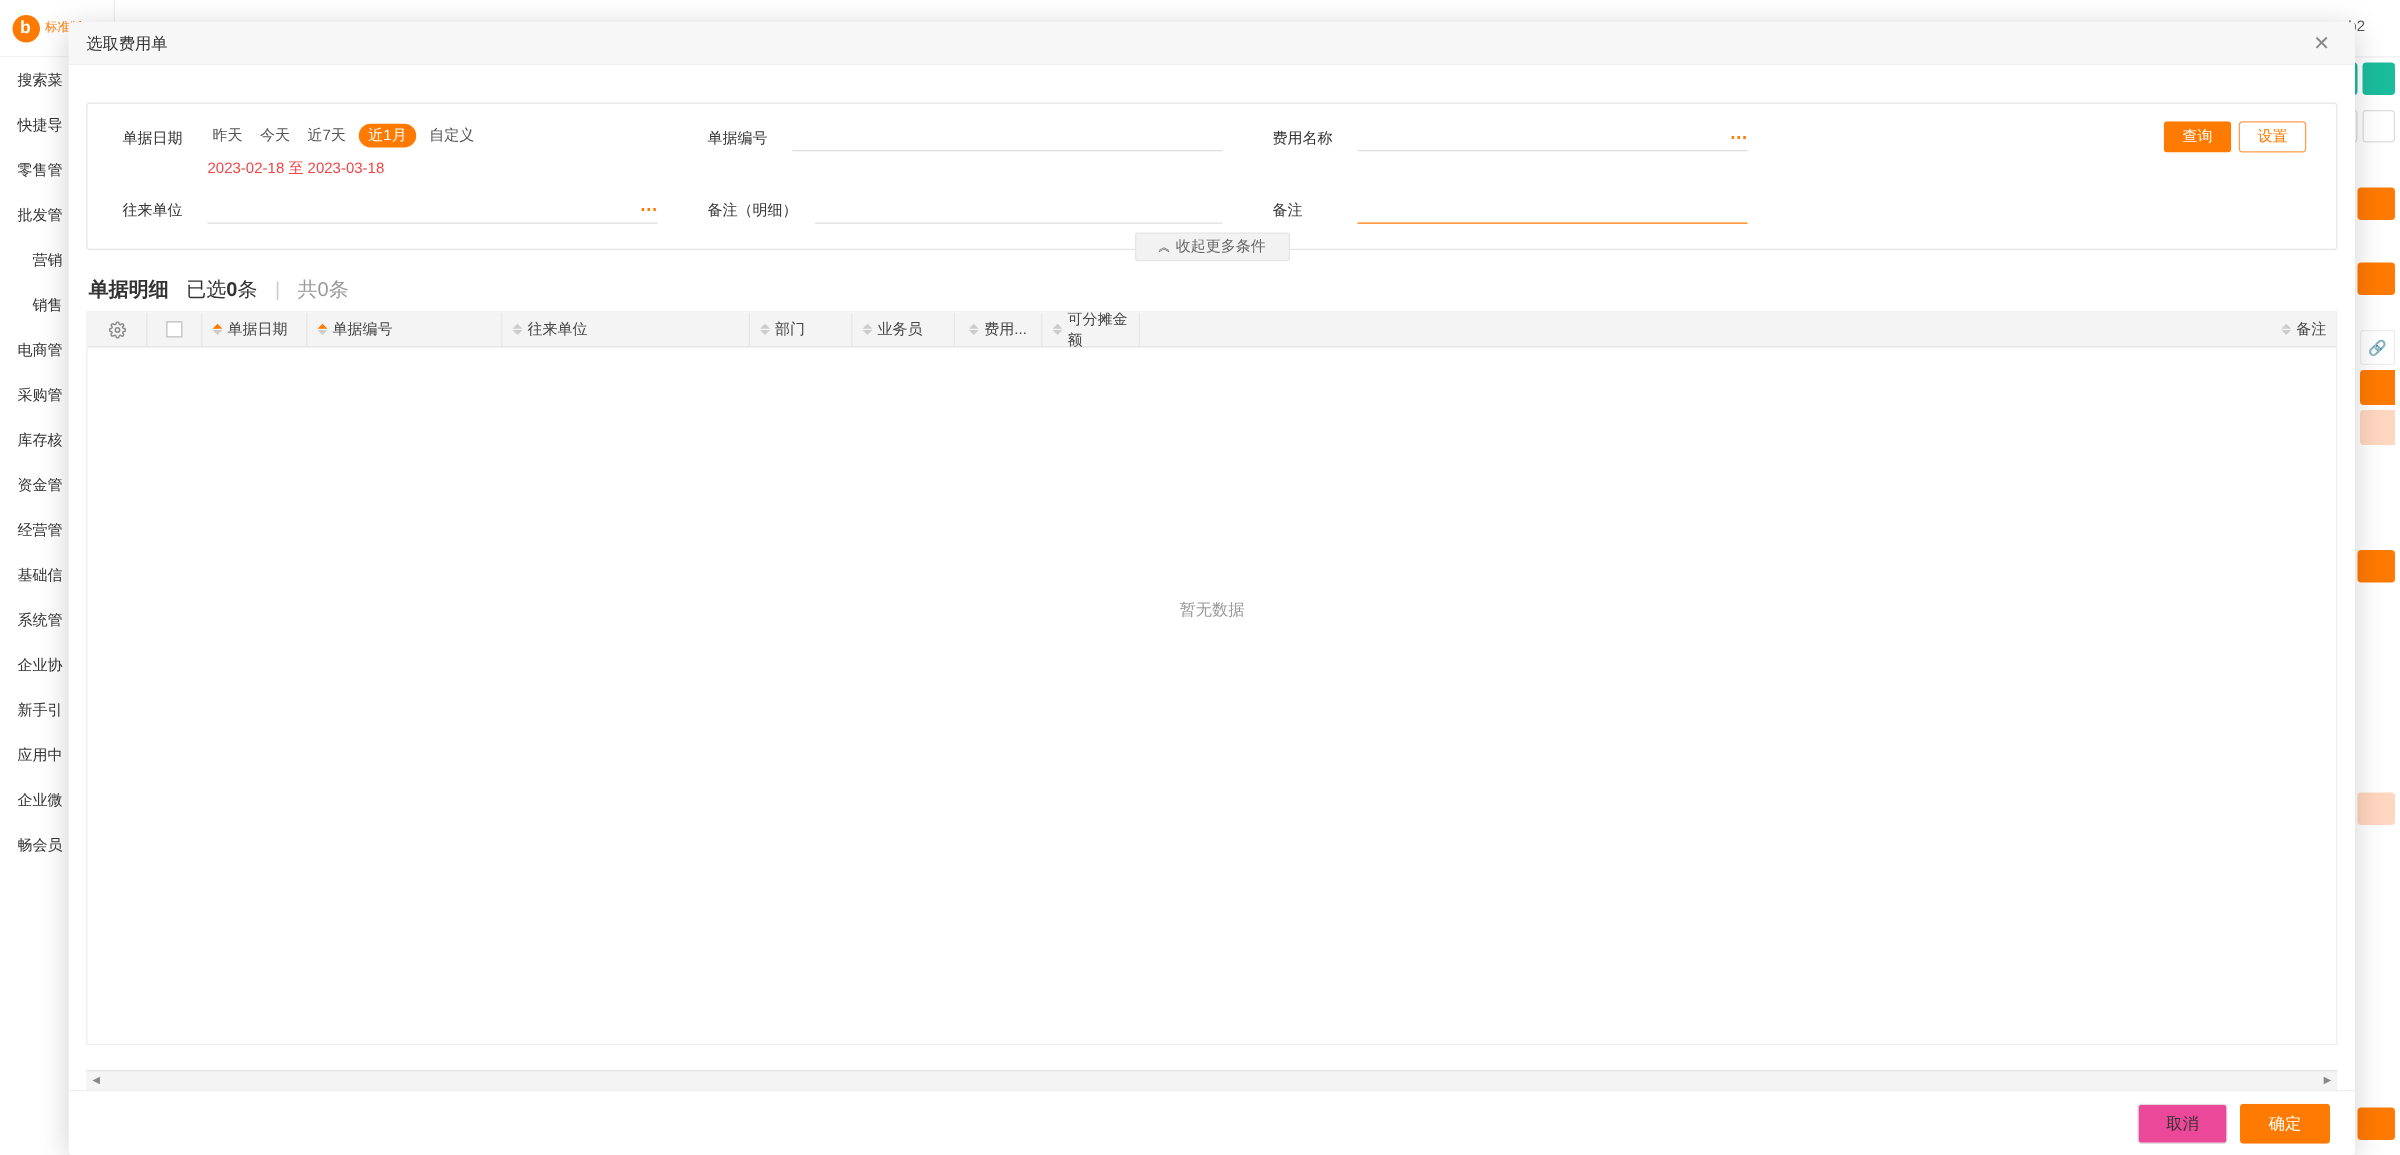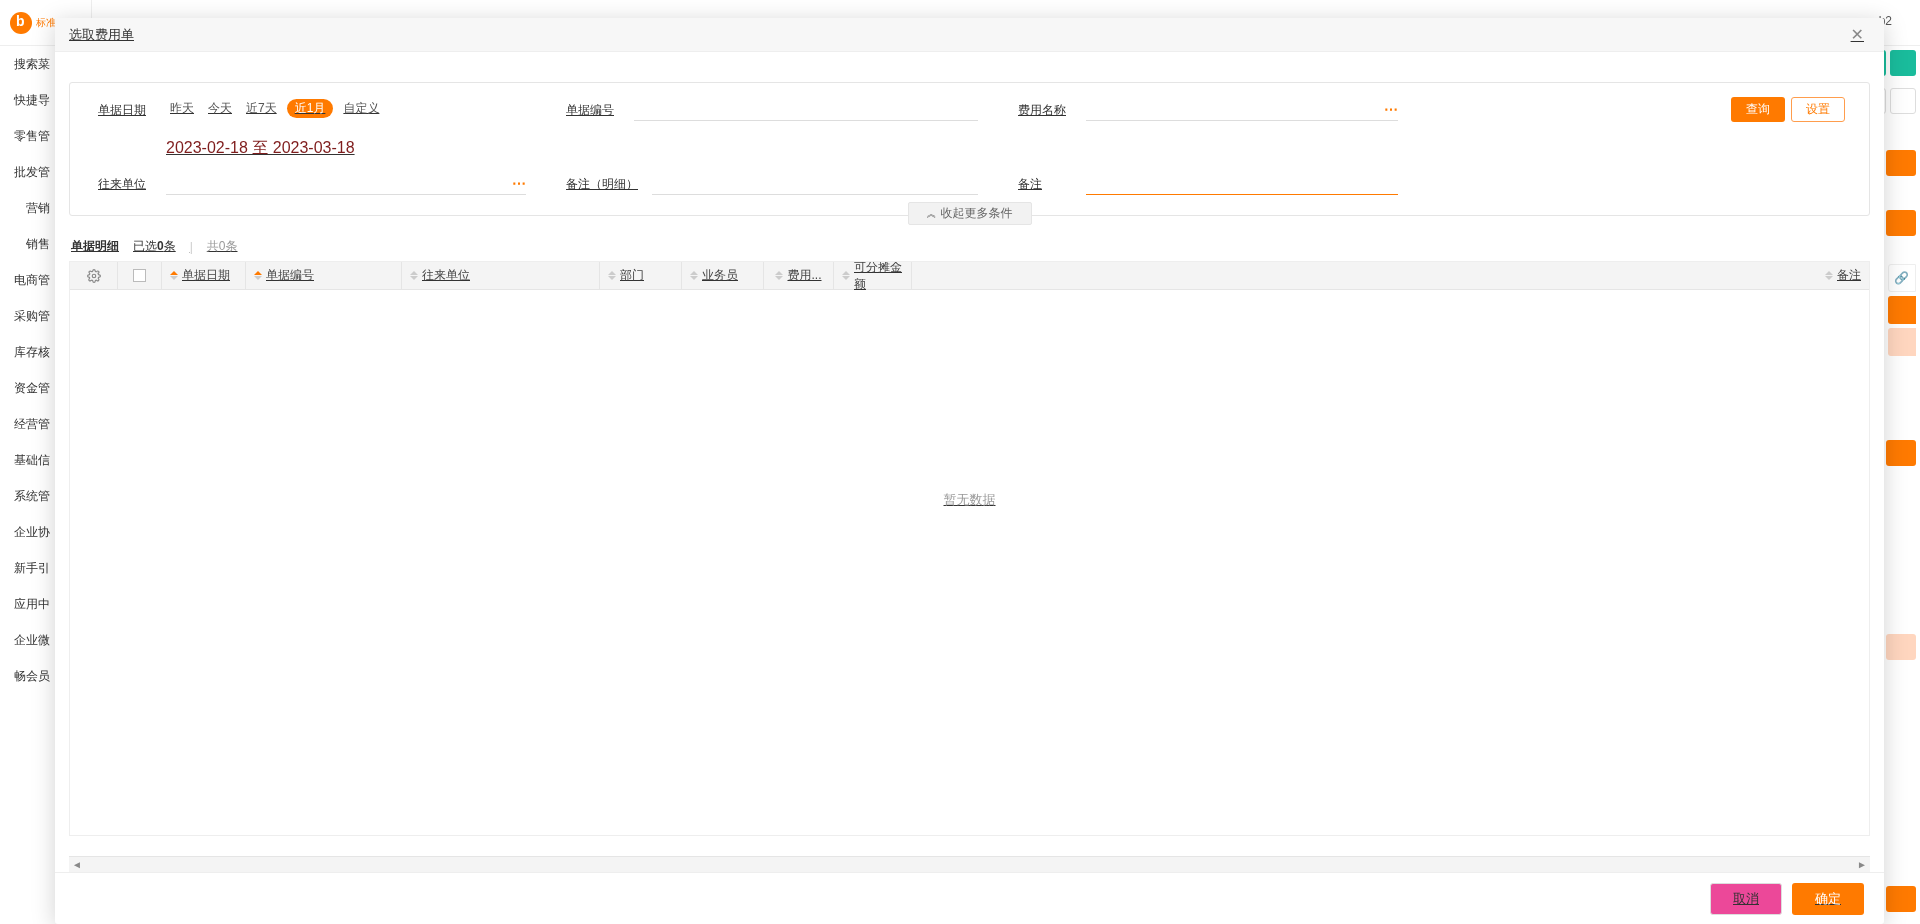--- a/index.html
+++ b/index.html
@@ -42,21 +42,20 @@
     position: absolute;
     top: 18px;
     left: 55px;
     right: 36px;
     bottom: 0;
     background: #fff;
     border-radius: 3px;
     box-shadow: 0 4px 24px rgba(0,0,0,0.18);
     display: flex;
     flex-direction: column;
-    text-decoration: underline;
   }
   .modal-header {
     height: 34px;
     background: #f7f7f7;
     border-bottom: 1px solid #eee;
     display: flex;
     align-items: center;
     padding: 0 14px;
     justify-content: space-between;
     border-radius: 3px 3px 0 0;
@@ -82,21 +81,21 @@
     align-items: flex-start;
     gap: 40px;
     margin-bottom: 14px;
   }
   .filter-item { display: flex; align-items: flex-start; }
   .filter-label { width: 68px; text-align: left; color: #333; font-size: 12px; padding-top: 3px; }
   .filter-control { flex: 1; }
   .date-tags { display: flex; gap: 6px; align-items: flex-end; flex-wrap: wrap; }
   .date-tag { font-size: 12px; color: #555; padding: 1px 4px; cursor: pointer; }
   .date-tag.active { background: #ff7a00; color: #fff; border-radius: 10px; padding: 1px 8px; }
-  .date-range { color: #7f1d1d; font-size: 16px; margin-top: 20px; }
+  .date-range { color: #ef4444; font-size: 12px; margin-top: 8px; }
   .underline-input {
     border: none;
     border-bottom: 1px solid #ddd;
     height: 22px;
     width: 100%;
     padding: 0 2px;
     font-size: 12px;
     outline: none;
   }
   .underline-input.focused { border-bottom-color: #ff7a00; }
@@ -121,21 +120,21 @@
     border-radius: 2px;
     padding: 2px 18px;
     font-size: 12px;
     color: #666;
     display: flex;
     align-items: center;
     gap: 4px;
     cursor: pointer;
   }
 
-  .list-header-row { display: flex; align-items: center; gap: 14px; margin: 22px 0 6px 2px; font-size: 12px; }
+  .list-header-row { display: flex; align-items: center; gap: 14px; margin: 22px 0 6px 2px; font-size: 16px; }
   .list-header-row .strong { font-weight: bold; }
   .list-header-row .muted { color: #999; }
   .list-header-row .sep { color: #ccc; }
 
   .table-wrap { flex: 1; border: 1px solid #eee; overflow: hidden; position: relative; }
   .thead { display: flex; background: #f4f4f4; height: 28px; align-items: center; border-bottom: 1px solid #e5e5e5; }
   .th { border-right: 1px solid #e5e5e5; height: 100%; display: flex; align-items: center; padding: 0 8px; font-size: 12px; color: #444; position: relative; }
   .gear-cell { width: 48px; justify-content: center; }
   .chk-cell { width: 44px; justify-content: center; }
   .checkbox { width: 13px; height: 13px; border: 1px solid #bbb; background: #fff; }

